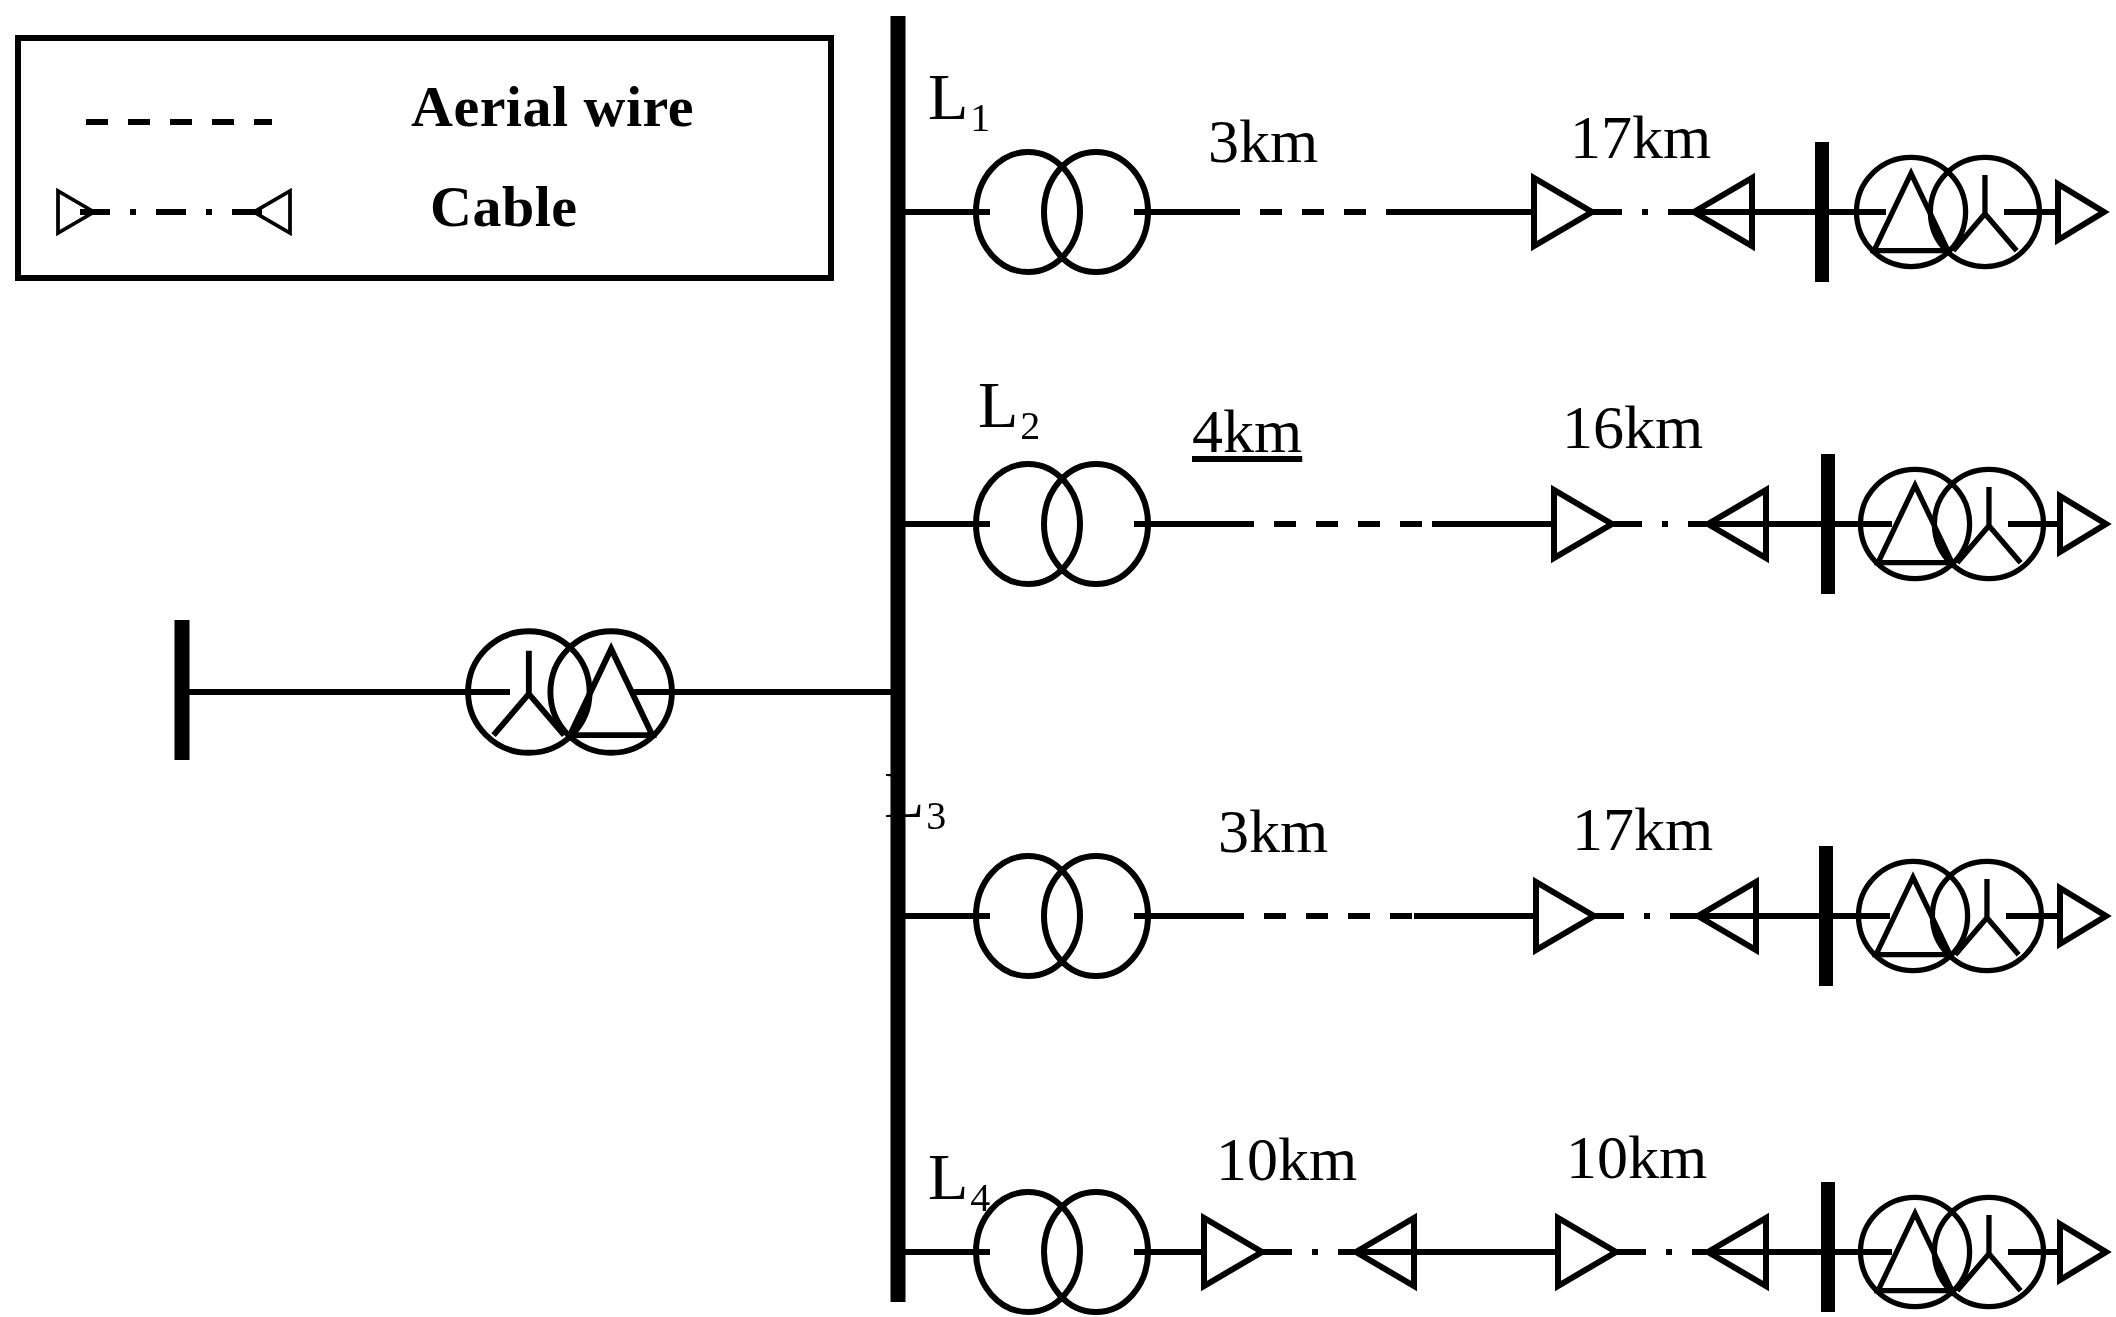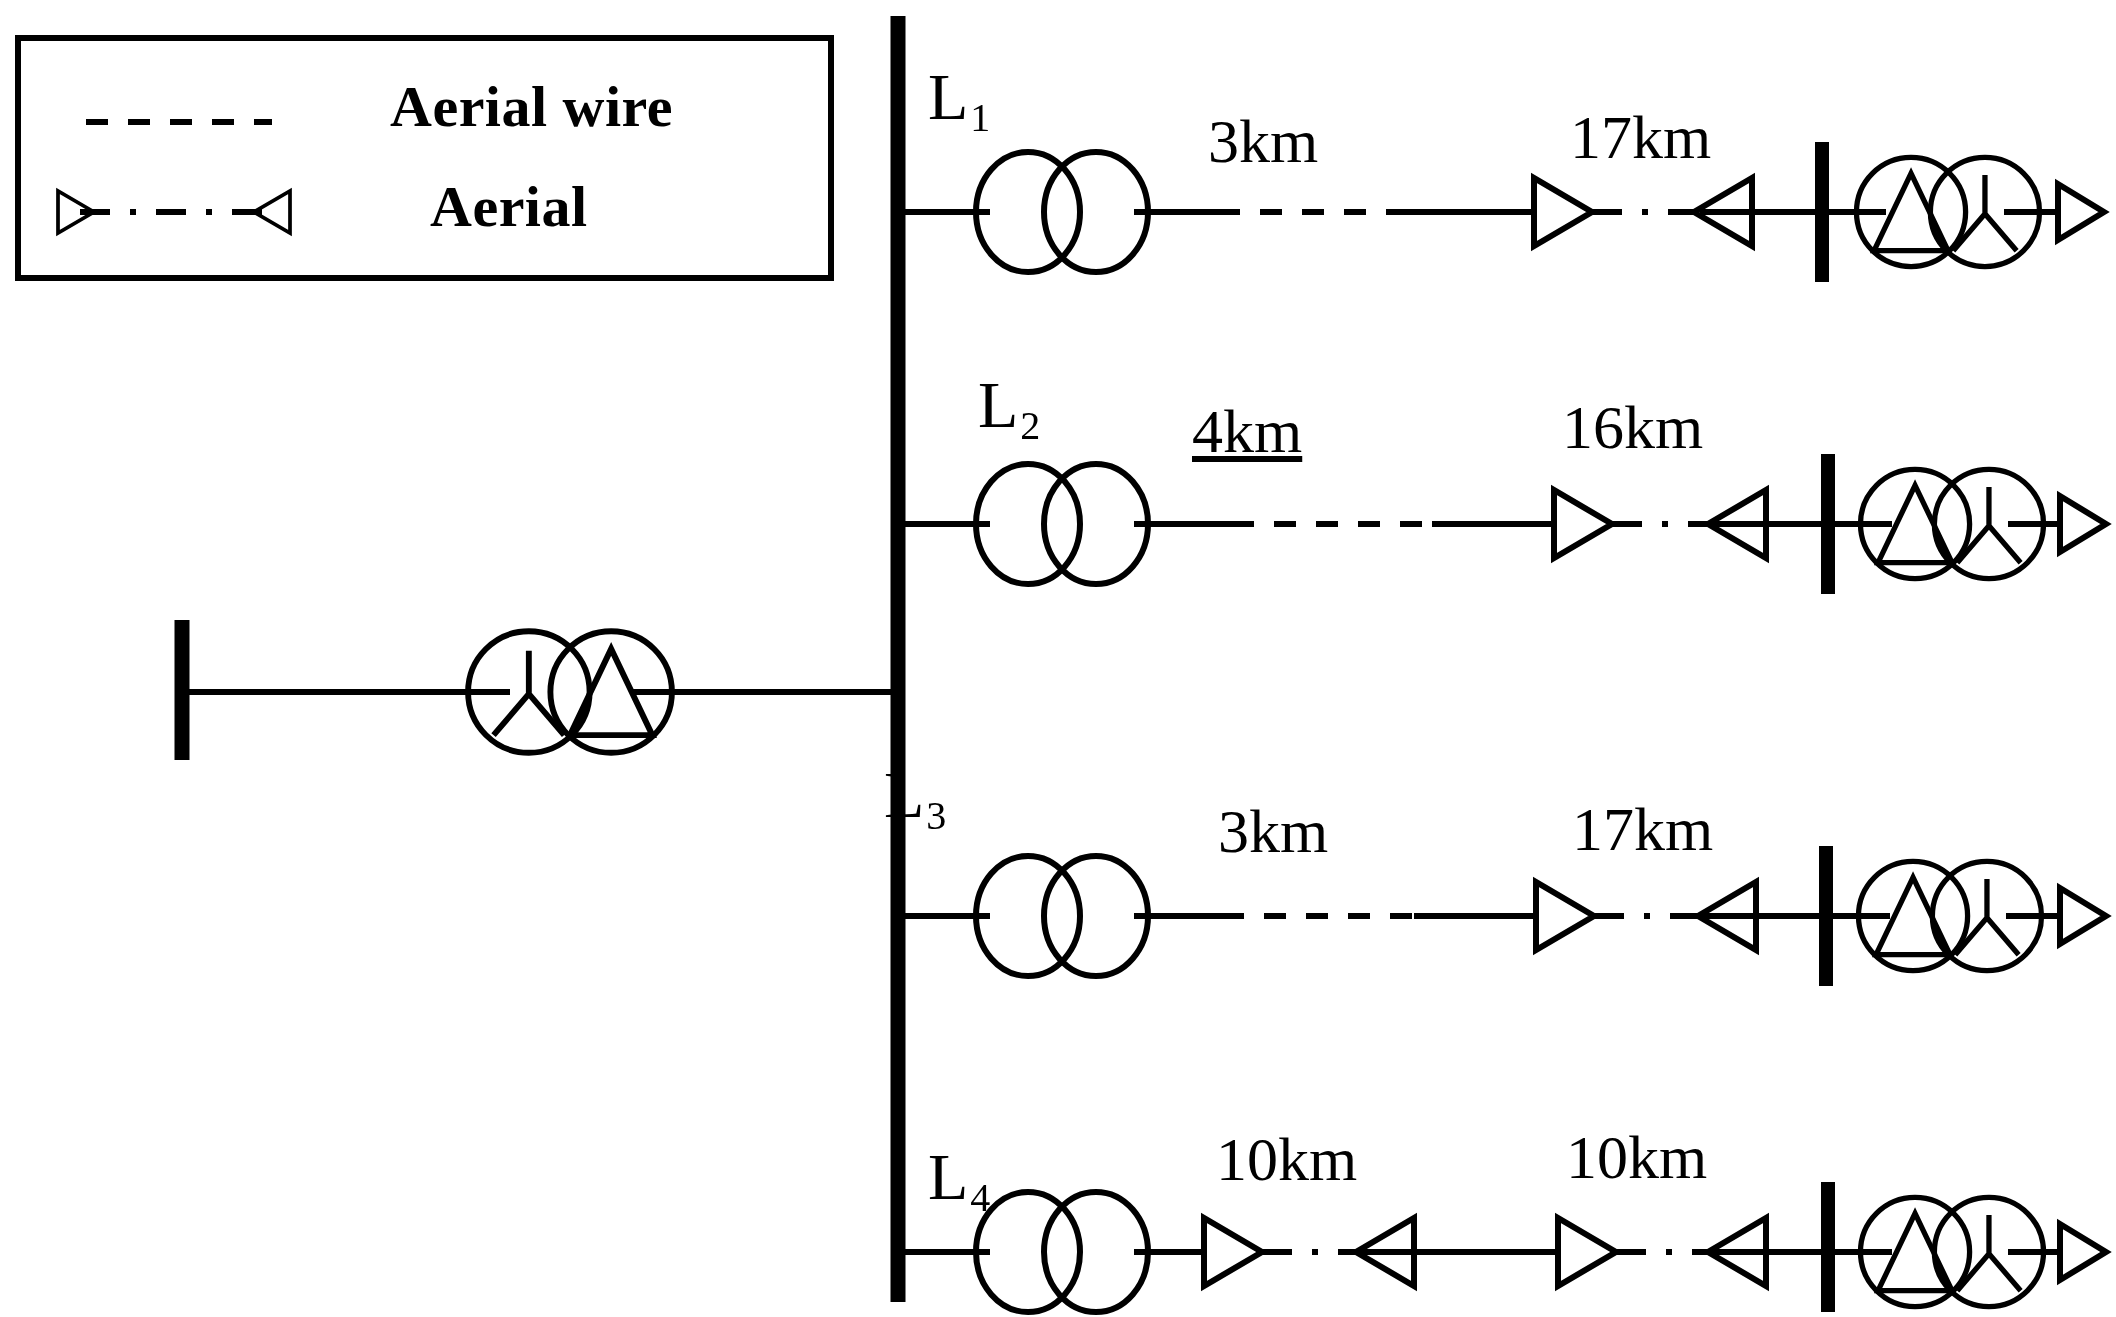--- a/index.html
+++ b/index.html
@@ -265,23 +265,23 @@
           <use href="#xfmr-dy"></use>
         </g>
       <line class="stroke-med" x1="2008" y1="1252" x2="2060" y2="1252"></line>
       <g transform="translate(2060,1252)">
           <use href="#arrow-out"></use>
         </g>
     </g>
 
   </svg>
 
-  <div class="label label-legend" style="left:390px; top:78px;font-family:Liberation Serif, serif;">Aerial wire</div>
-
-  <div class="label label-legend" style="left:430px; top:178px;">Aerial</div>
+  <div class="label label-legend" style="left:411px; top:78px;font-family:Liberation Serif, serif;">Aerial wire</div>
+
+  <div class="label label-legend" style="left:430px; top:178px;">Cable</div>
 
 
   <div class="label label-feeder" style="left:928px; top:52px;margin-top:12px;">
     <span>L</span><sub>1</sub>
   </div>
   <div class="label label-km" style="left:1208px; top:110px;">3km</div>
   <div class="label label-km" style="left:1570px; top:106px;">17km</div>
 
   <div class="label label-feeder" style="left:978px; top:372px;">
     <span>L</span><sub>2</sub>

